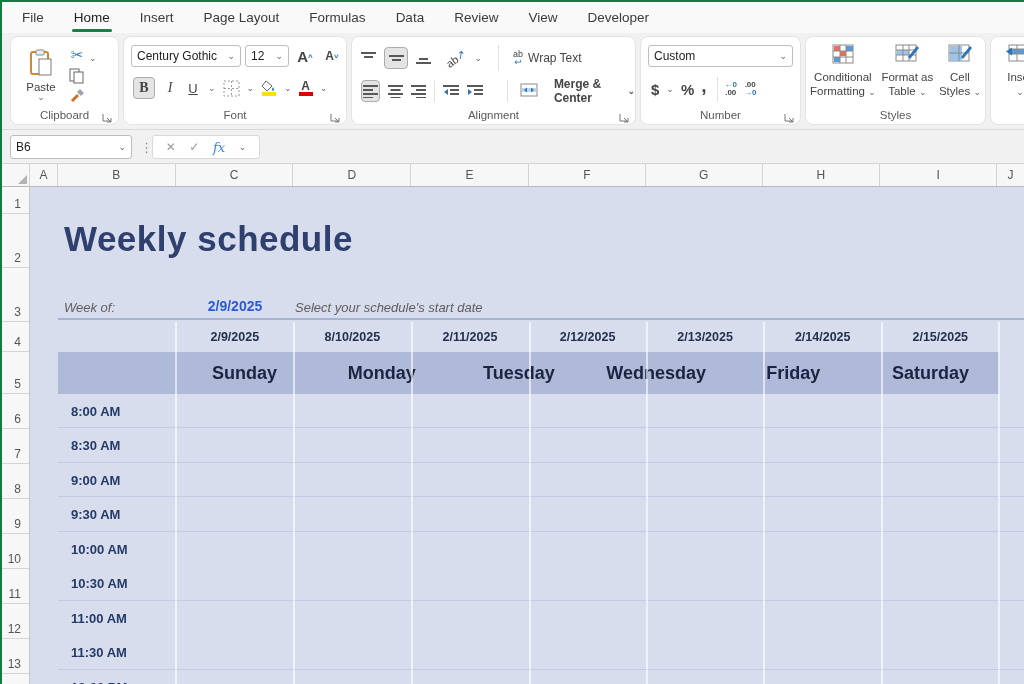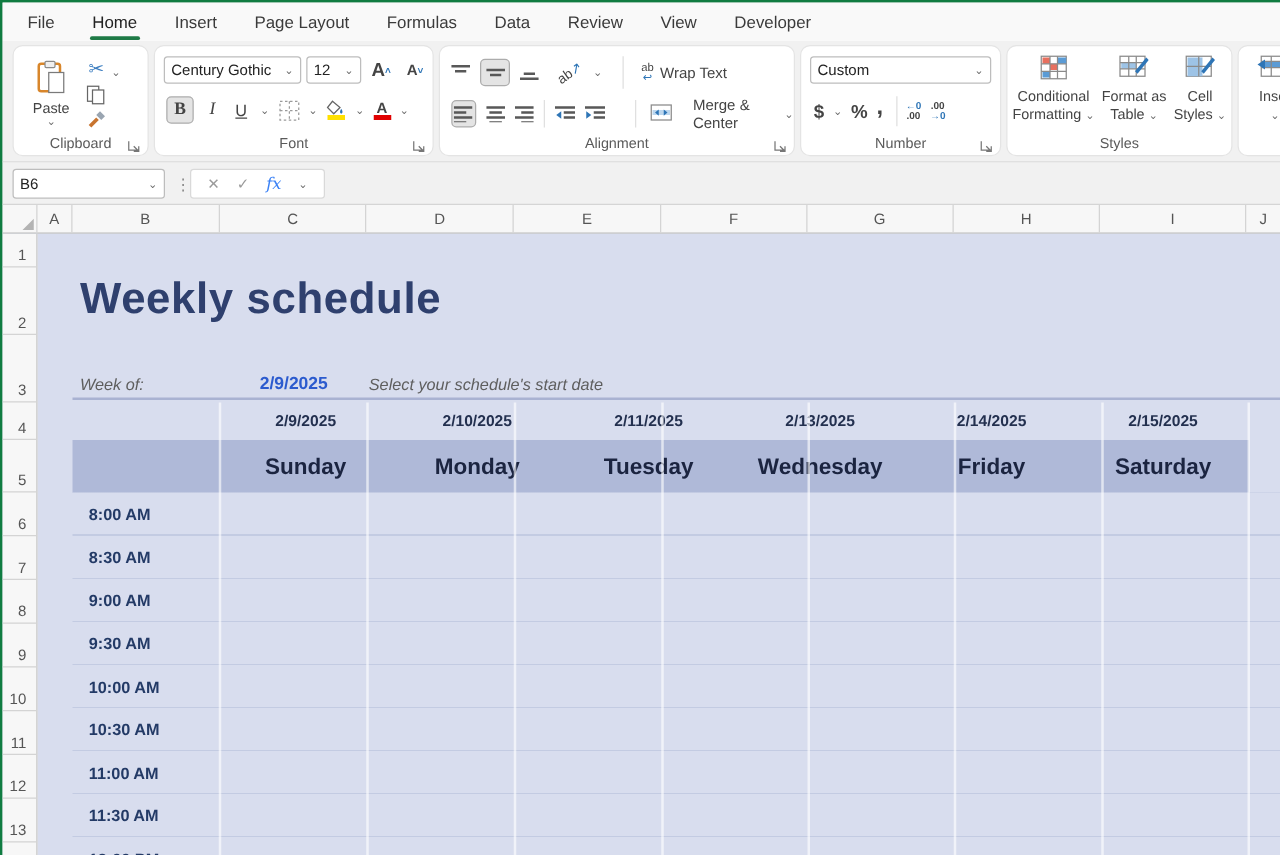--- a/index.html
+++ b/index.html
@@ -263,21 +263,21 @@
         </span>
         <span class="btn">
           <svg width="16" height="14">
               <rect x="0" y="1" width="16" height="2" fill="#585858"></rect>
               <rect x="7" y="5" width="9" height="2" fill="#585858"></rect>
               <rect x="7" y="9" width="9" height="2" fill="#585858"></rect>
               <path d="M1 5 v6 l4-3 z" fill="#2E75B6"></path>
             </svg>
         </span>
         <span class="vdiv" style="height:22px; margin-left:16px;"></span>
-        <span class="btn" style="gap:16px; margin-left:4px; font-size:12px;">
+        <span class="btn" style="gap:16px; margin-left:4px; font-size:12px;font-weight:bold;">
           <span>
             <svg width="18" height="14" viewBox="0 0 18 14">
               <rect x="1" y="1" width="16" height="12" fill="#fff" stroke="#8a8a8a"></rect>
               <rect x="2" y="5" width="14" height="4" fill="#BDD7EE"></rect>
               <path d="M4 7 l3-2.5 v5 z M14 7 l-3-2.5 v5 z" fill="#2E75B6"></path>
             </svg>
           </span>
           <span>Merge &amp; Center</span>
           <span class="chev">⌄</span>
         </span>
@@ -410,22 +410,23 @@
   <div class="sheet">
 
     <div class="title">Weekly schedule</div>
     <div class="weekof">Week of:</div>
     <div class="startdate">2/9/2025</div>
     <div class="hint">Select your schedule's start date</div>
     <div class="topline"></div>
 
     <div class="datesrow">
       <div>2/9/2025</div>
-      <div>2/10/2025</div>
+      <div>8/10/2025</div>
       <div>2/11/2025</div>
+      <div>2/12/2025</div>
       <div>2/13/2025</div>
       <div>2/14/2025</div>
       <div>2/15/2025</div>
     </div>
 
     <div class="dayband"></div>
     <div class="daysrow">
       <div>Sunday</div>
       <div>Monday</div>
       <div>Tuesday</div>

